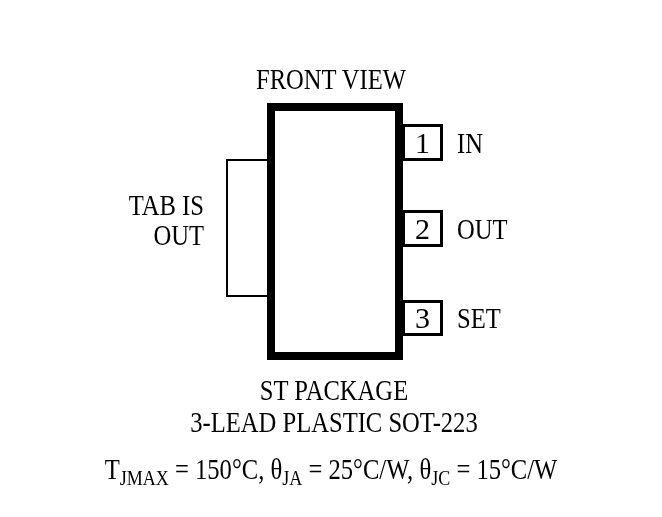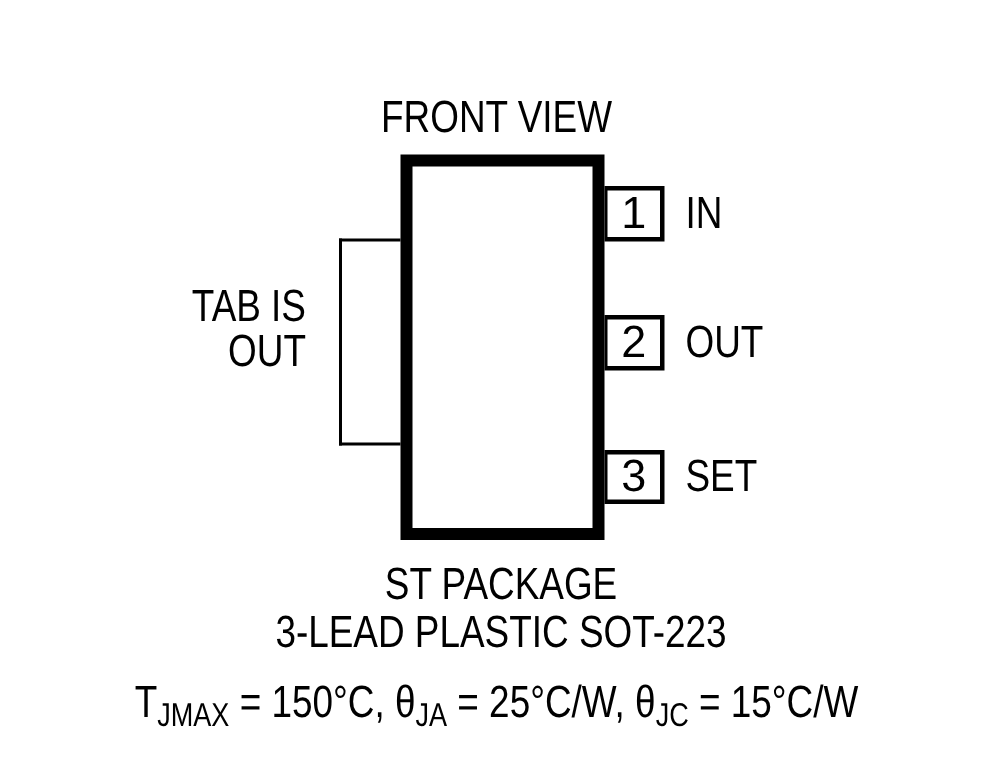--- a/index.html
+++ b/index.html
@@ -2,21 +2,21 @@
 <html><head>
 <meta charset="utf-8">
 <style>
   html, body { margin: 0; padding: 0; background: #ffffff; }
   .canvas {
     position: relative;
     width: 662px;
     height: 517px;
     background: #ffffff;
     color: #000000;
-    font-family: Liberation Sans, sans-serif;
+    font-family: Liberation Serif, serif;
     overflow: hidden;
   }
   .abs { position: absolute; }
 
   
   .cond   { transform: scaleX(0.82); transform-origin: 50% 50%; }
   .cond-r { transform: scaleX(0.82); transform-origin: 100% 50%; }
   .cond-l { transform: scaleX(0.82); transform-origin: 0 50%; display: inline-block; }
 
   .title {

